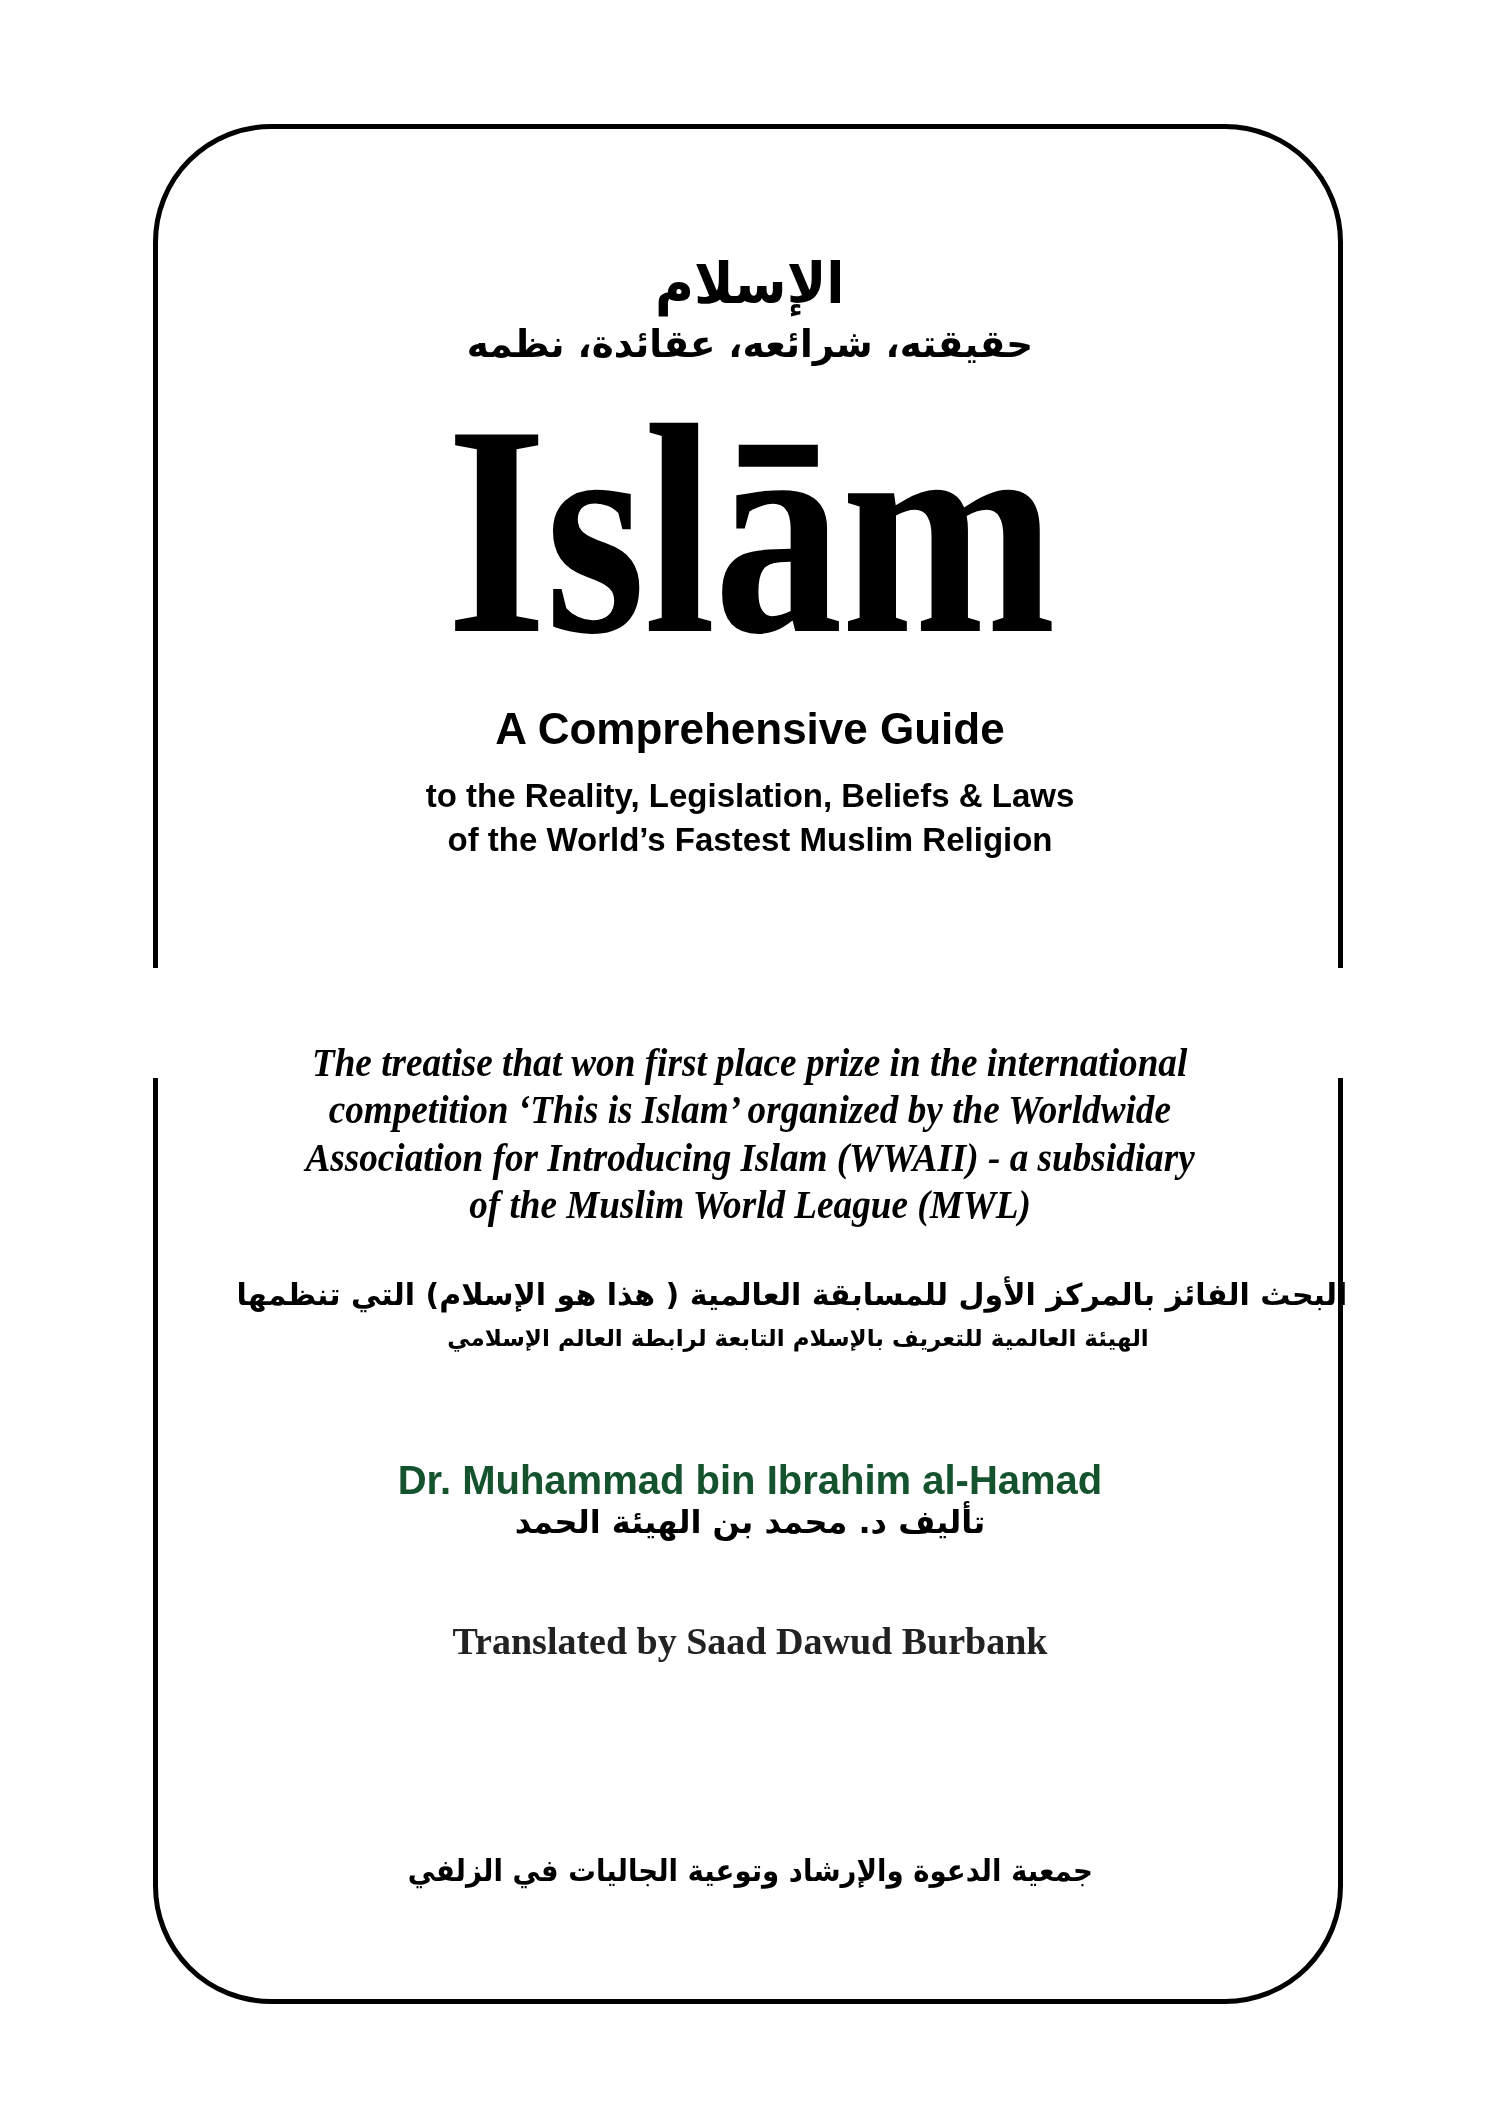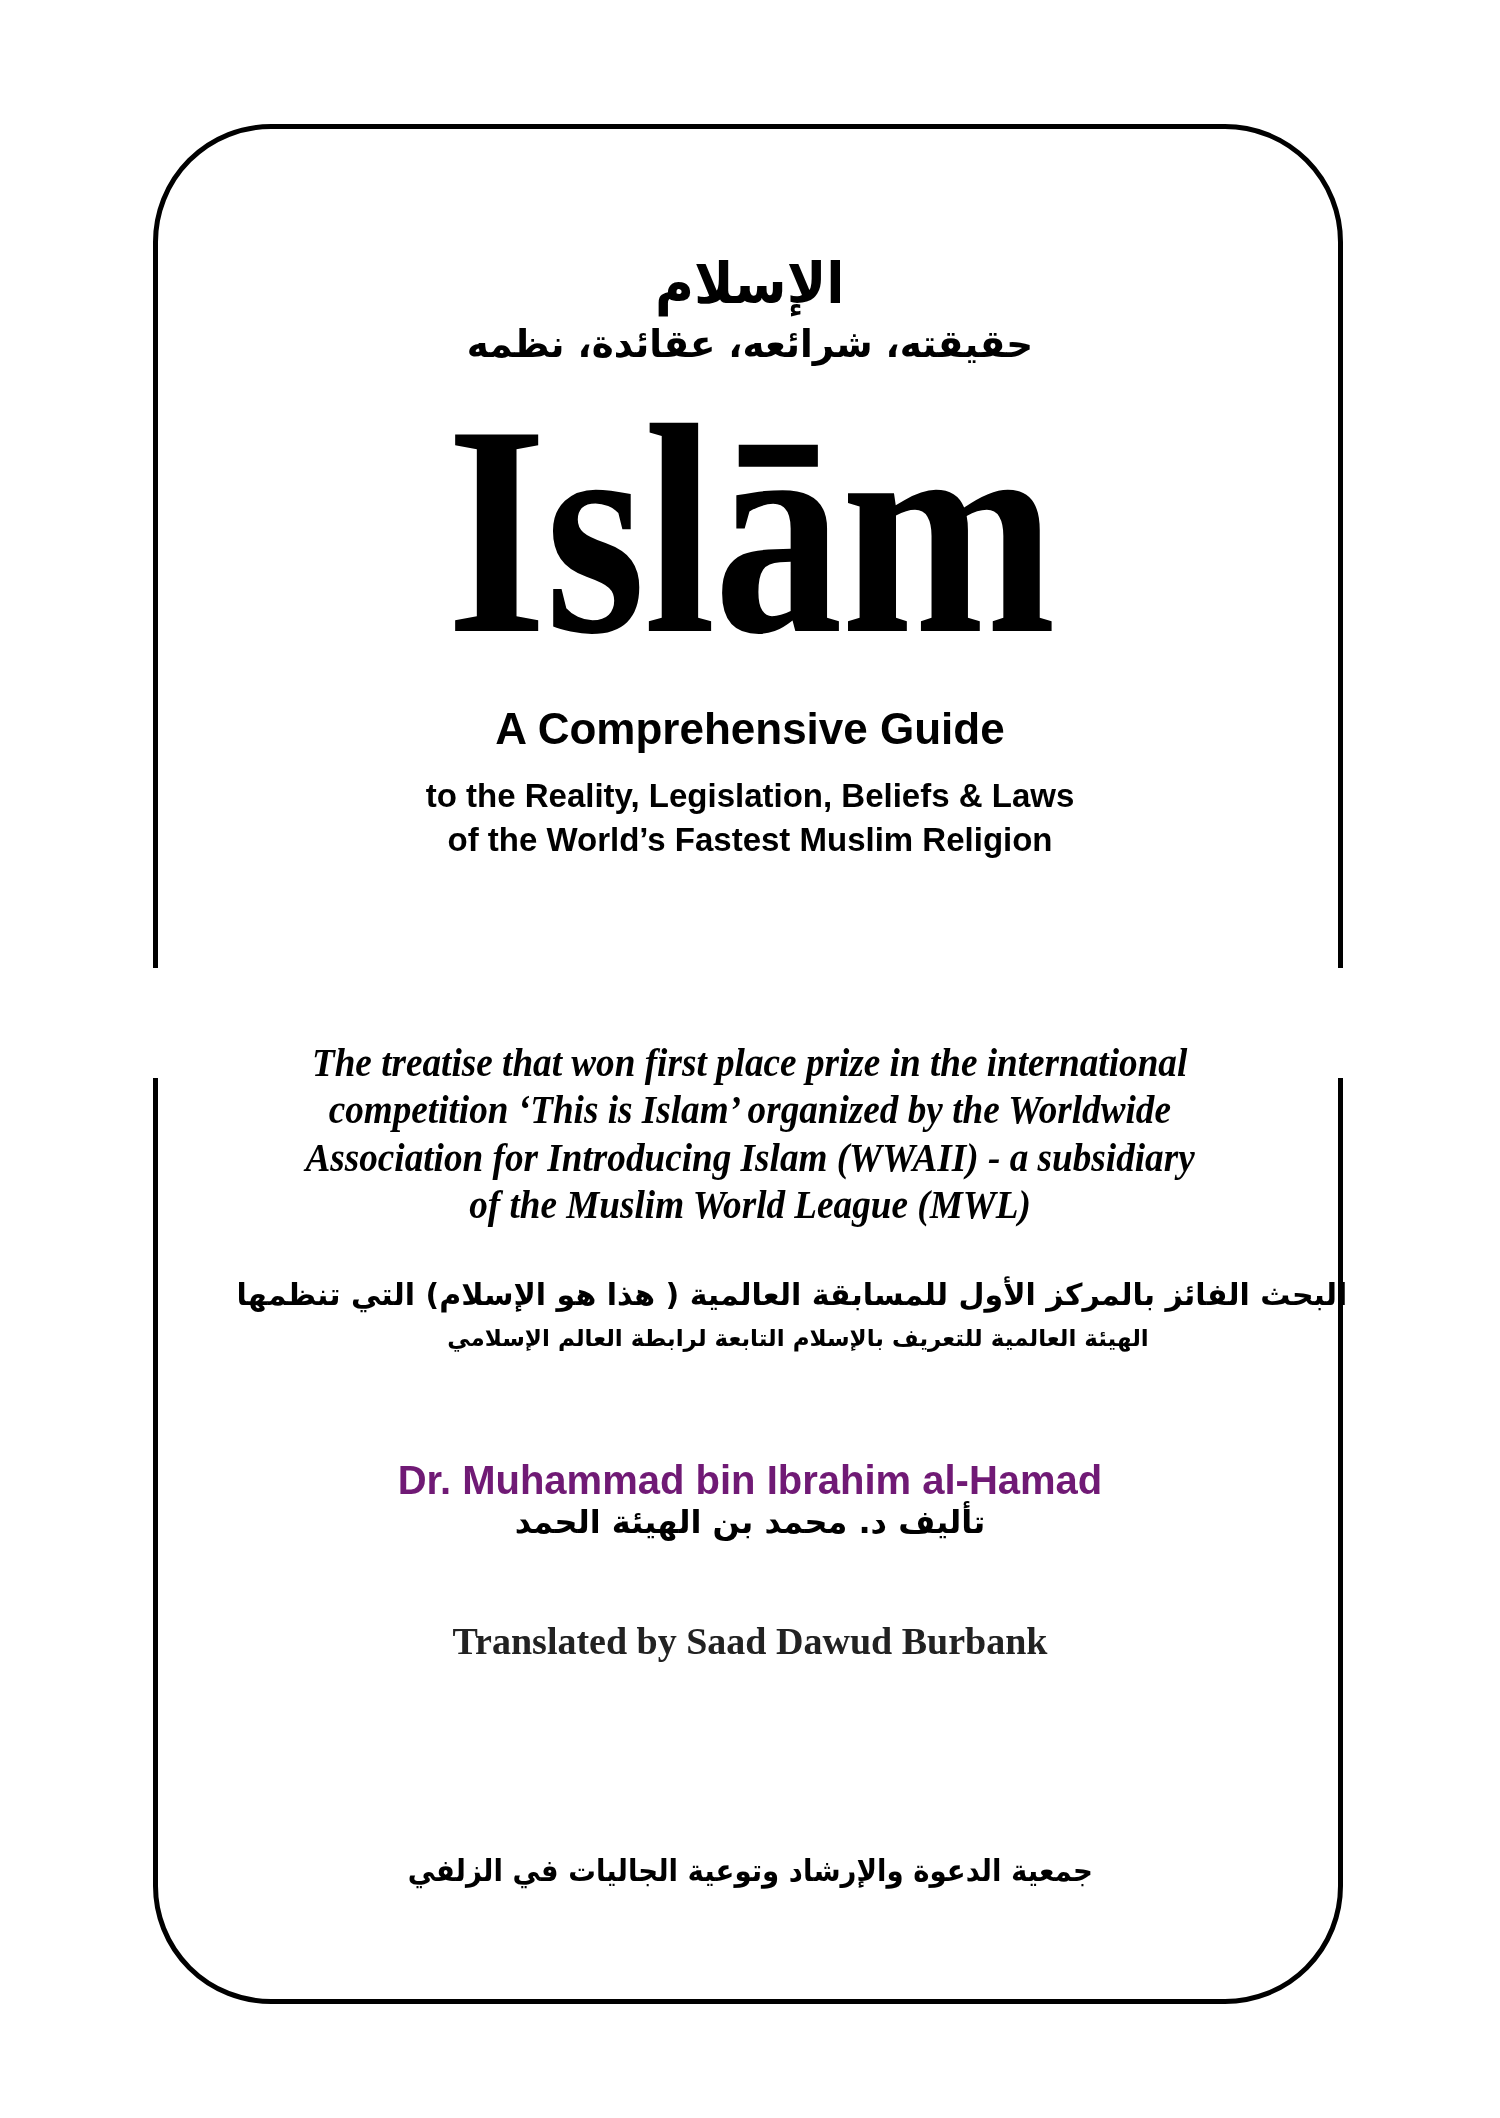--- a/index.html
+++ b/index.html
@@ -88,21 +88,21 @@
     .it4 { top: 1185px; }
 
     .ar-prize1 { top: 1280px; font-size: 30px; padding-left: 42px; }
     .ar-prize2 { top: 1327px; font-size: 23px; margin-left: 48px; }
 
     .author-en {
       top: 1460px;
       font-family: "Liberation Sans", sans-serif;
       font-weight: bold;
       font-size: 40px;
-      color: #701a75;
+      color: #14532d;
     }
     .author-ar { top: 1506px; font-size: 32px; }
 
     .translator {
       top: 1622px;
       font-family: "Liberation Serif", serif;
       font-weight: bold;
       font-size: 38px;
       color: #222;
     }

